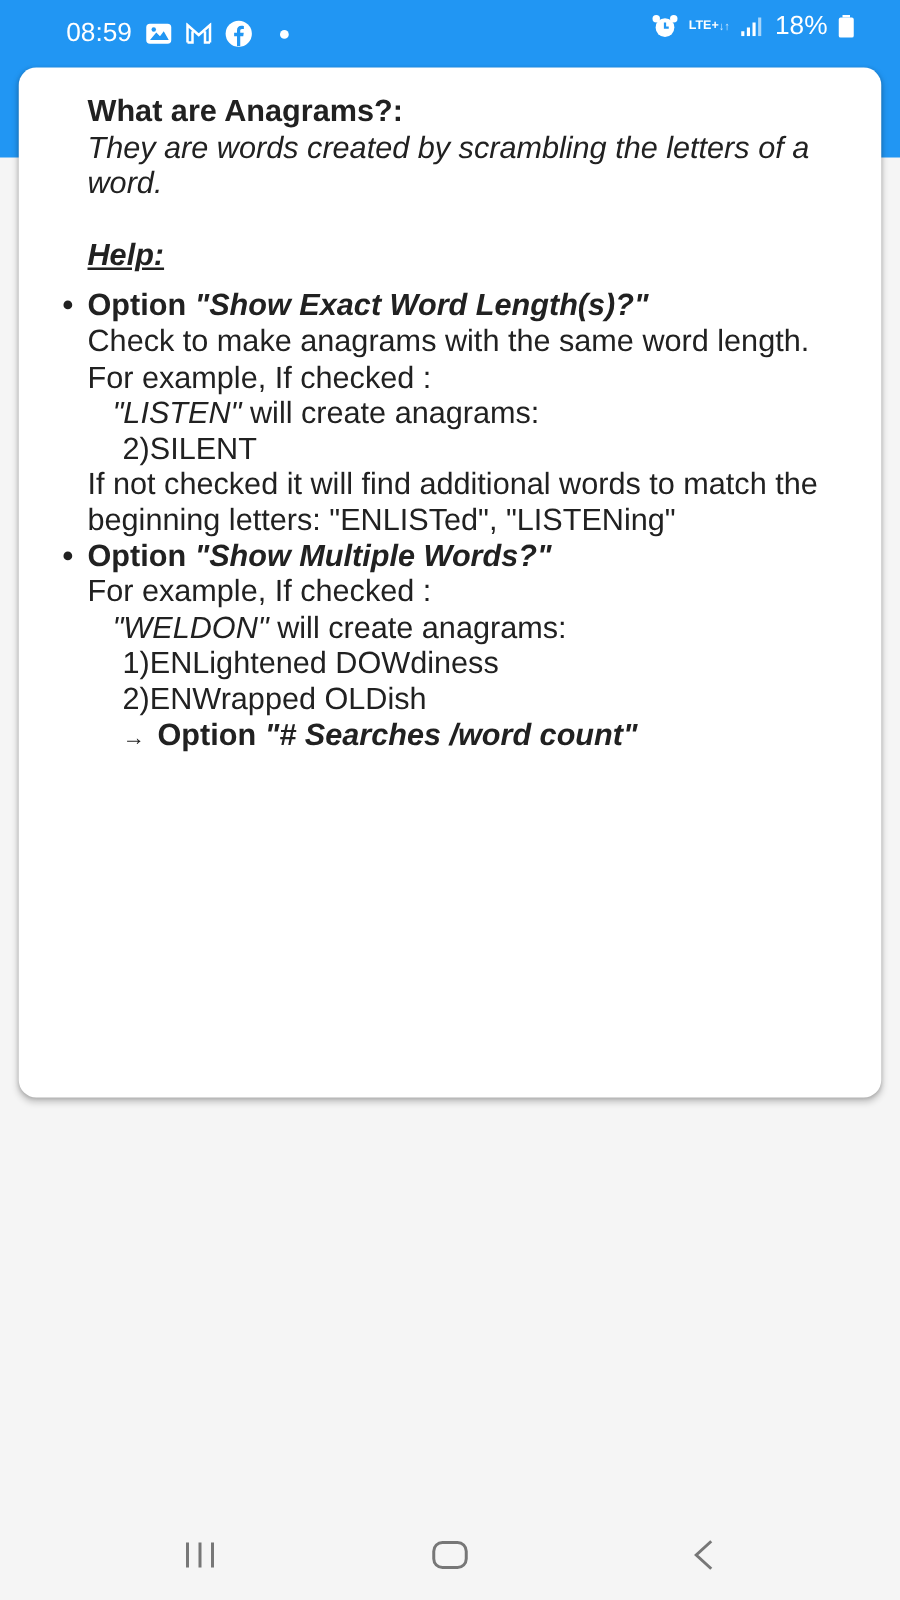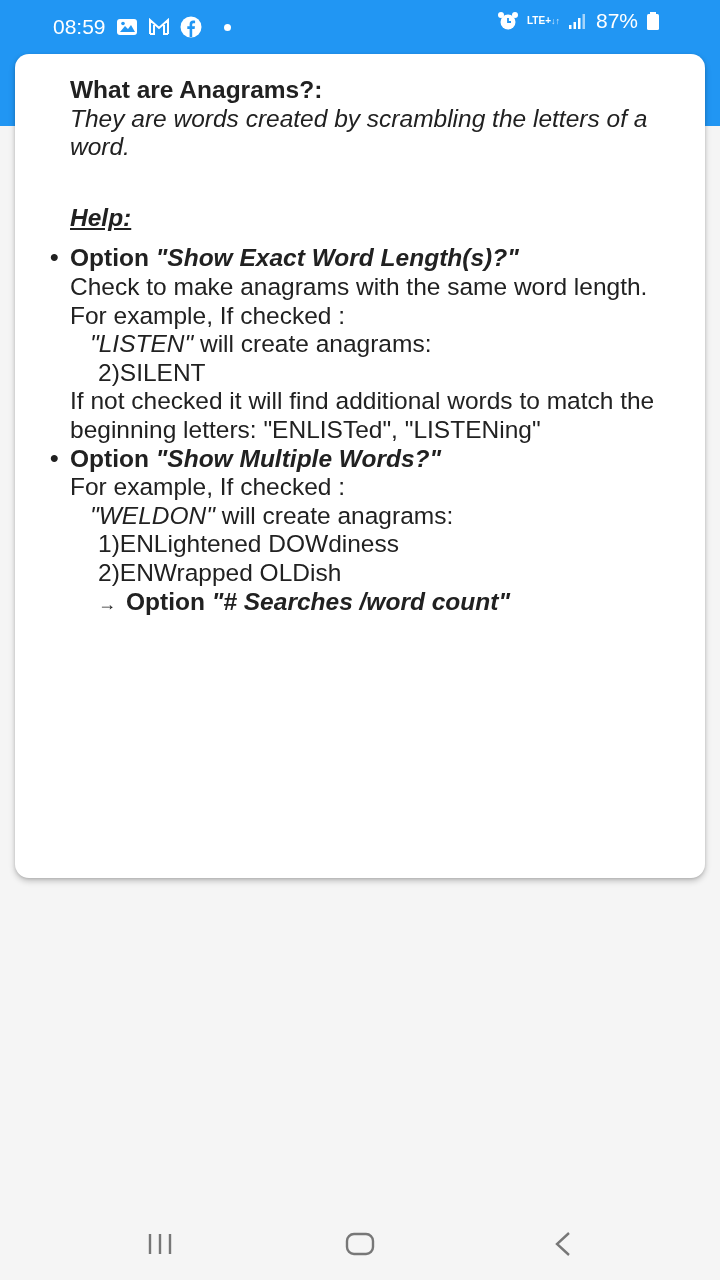--- a/index.html
+++ b/index.html
@@ -8,35 +8,35 @@
     background:#f5f5f5;
     font-family:"Liberation Sans", "DejaVu Sans", sans-serif;
     color:#212121;
   }
   .appbar-bg { position:absolute; left:0; top:0; width:720px; height:126px; background:#2196f3; }
   .statusbar {
     position:absolute; left:0; top:0; width:720px; height:42px;
     color:#fff; font-size:21px;
   }
   .sb-left { position:absolute; left:53px; top:15px; display:flex; align-items:center; gap:10px; }
-  .sb-right { position:absolute; right:60px; top:9px; display:flex; align-items:center; gap:8px; }
+  .sb-right { position:absolute; right:36px; top:9px; display:flex; align-items:center; gap:8px; }
   .sb-icon { display:inline-flex; align-items:center; justify-content:center; }
   .dot { width:7px; height:7px; border-radius:50%; background:#fff; margin-left:12px; }
   .lte { font-size:10px; line-height:10px; text-align:center; font-weight:bold; }
   .lte small { display:block; font-size:9px; font-weight:normal; opacity:.8; }
 
   .card {
     position:absolute; left:15px; top:54px; width:690px; height:824px;
     background:#fff; border-radius:14px;
     box-shadow:0 3px 6px rgba(0,0,0,0.22), 0 1px 3px rgba(0,0,0,0.12);
   }
   .content { position:absolute; left:55px; top:22px; width:620px; font-size:24.5px; line-height:28.6px; }
   .title { font-weight:bold; }
   .italic { font-style:italic; }
-  .help { font-weight:bold; font-style:italic; text-decoration:underline; margin-top:42px; }
+  .help { font-weight:bold; font-style:italic; text-decoration:underline; margin-top:29px; }
   .bullet-row { position:relative; }
   .bullet { position:absolute; left:-20px; top:0; font-weight:bold; }
   .opt-head { font-weight:bold; }
   .indent1 { padding-left:20px; }
   .indent2 { padding-left:28px; }
   .arrow { font-size:18px; margin-right:10px; }
 
   .navbar { position:absolute; left:0; top:1208px; width:720px; height:72px; background:#f5f5f5; }
   .nav-btn { position:absolute; top:20px; width:40px; height:32px; display:flex; align-items:center; justify-content:center; }
 </style>
@@ -82,21 +82,21 @@
         <small>↓↑</small>
       </span>
     <span class="sb-icon">
       <svg width="20" height="16" viewBox="0 0 20 16">
           <rect x="1" y="12" width="2.5" height="4" fill="#fff"></rect>
           <rect x="5.5" y="9" width="2.5" height="7" fill="#fff"></rect>
           <rect x="10" y="5" width="2.5" height="11" fill="#fff"></rect>
           <rect x="14.5" y="1" width="2.5" height="15" fill="#fff" opacity=".6"></rect>
         </svg>
     </span>
-    <span>87%</span>
+    <span>18%</span>
     <span class="sb-icon">
       <svg width="14" height="20" viewBox="0 0 14 20">
           <rect x="4" y="1" width="6" height="2" fill="#fff"></rect>
           <rect x="1" y="3" width="12" height="16" rx="1.5" fill="#fff"></rect>
         </svg>
     </span>
   </div>
 </div>
 
 <div class="card">

